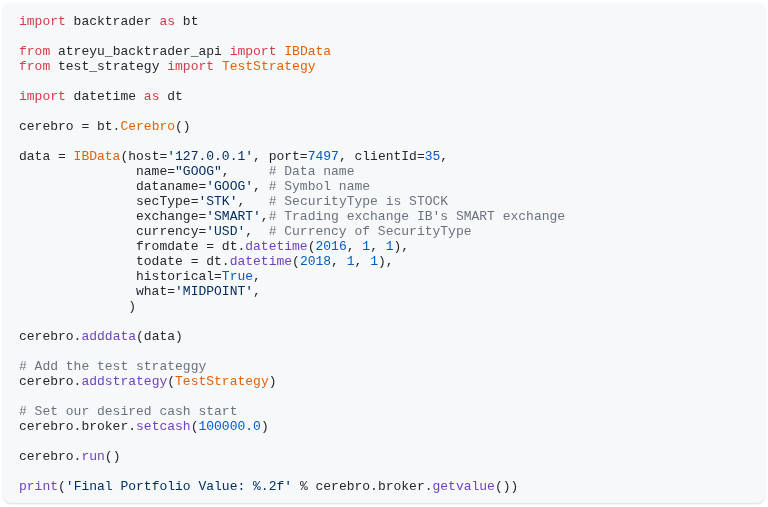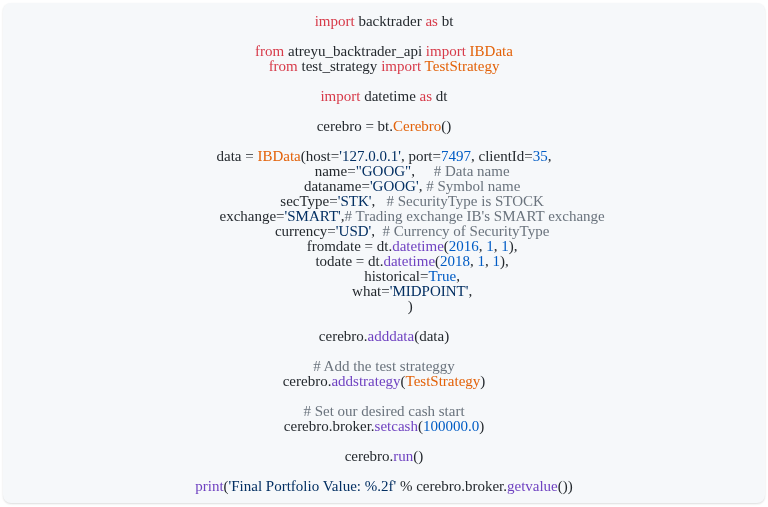--- a/index.html
+++ b/index.html
@@ -18,26 +18,25 @@
     right: 3px;
     bottom: 4px;
     background: #f6f8fa;
     border-radius: 8px;
     box-shadow: 0 1px 2px rgba(27, 31, 35, 0.15);
     overflow: hidden;
   }
   pre.code {
     margin: 0;
     padding: 11px 16px;
-    font-family: Liberation Serif, serif;
-    font-size: 15px;
+    font-family: Liberation Mono, monospace;
+    font-size: 13px;
     line-height: 15px;
     white-space: pre;
     color: #24292e;
-    text-align: center;
   }
   .line {
     min-height: 15px;
   }
 </style>
 </head>
 <body style="background: rgb(255, 255, 255);">
 
 <div class="code-card" id="code-card" style="background: rgb(246, 248, 250);">
   <pre class="code" id="code"><div class="line"><span style="color: rgb(215, 58, 73);">import</span><span style="color: rgb(36, 41, 46);"> backtrader </span><span style="color: rgb(215, 58, 73);">as</span><span style="color: rgb(36, 41, 46);"> bt</span></div><div class="line"></div><div class="line"><span style="color: rgb(215, 58, 73);">from</span><span style="color: rgb(36, 41, 46);"> atreyu_backtrader_api </span><span style="color: rgb(215, 58, 73);">import</span><span style="color: rgb(36, 41, 46);"> </span><span style="color: rgb(227, 98, 9);">IBData</span></div><div class="line"><span style="color: rgb(215, 58, 73);">from</span><span style="color: rgb(36, 41, 46);"> test_strategy </span><span style="color: rgb(215, 58, 73);">import</span><span style="color: rgb(36, 41, 46);"> </span><span style="color: rgb(227, 98, 9);">TestStrategy</span></div><div class="line"></div><div class="line"><span style="color: rgb(215, 58, 73);">import</span><span style="color: rgb(36, 41, 46);"> datetime </span><span style="color: rgb(215, 58, 73);">as</span><span style="color: rgb(36, 41, 46);"> dt</span></div><div class="line"></div><div class="line"><span style="color: rgb(36, 41, 46);">cerebro = bt.</span><span style="color: rgb(227, 98, 9);">Cerebro</span><span style="color: rgb(36, 41, 46);">()</span></div><div class="line"></div><div class="line"><span style="color: rgb(36, 41, 46);">data = </span><span style="color: rgb(227, 98, 9);">IBData</span><span style="color: rgb(36, 41, 46);">(host=</span><span style="color: rgb(3, 47, 98);">'127.0.0.1'</span><span style="color: rgb(36, 41, 46);">, port=</span><span style="color: rgb(0, 92, 197);">7497</span><span style="color: rgb(36, 41, 46);">, clientId=</span><span style="color: rgb(0, 92, 197);">35</span><span style="color: rgb(36, 41, 46);">,</span></div><div class="line"><span style="color: rgb(36, 41, 46);">               name=</span><span style="color: rgb(3, 47, 98);">"GOOG"</span><span style="color: rgb(36, 41, 46);">,     </span><span style="color: rgb(106, 115, 125);"># Data name</span></div><div class="line"><span style="color: rgb(36, 41, 46);">               dataname=</span><span style="color: rgb(3, 47, 98);">'GOOG'</span><span style="color: rgb(36, 41, 46);">, </span><span style="color: rgb(106, 115, 125);"># Symbol name</span></div><div class="line"><span style="color: rgb(36, 41, 46);">               secType=</span><span style="color: rgb(3, 47, 98);">'STK'</span><span style="color: rgb(36, 41, 46);">,   </span><span style="color: rgb(106, 115, 125);"># SecurityType is STOCK</span></div><div class="line"><span style="color: rgb(36, 41, 46);">               exchange=</span><span style="color: rgb(3, 47, 98);">'SMART'</span><span style="color: rgb(36, 41, 46);">,</span><span style="color: rgb(106, 115, 125);"># Trading exchange IB's SMART exchange</span></div><div class="line"><span style="color: rgb(36, 41, 46);">               currency=</span><span style="color: rgb(3, 47, 98);">'USD'</span><span style="color: rgb(36, 41, 46);">,  </span><span style="color: rgb(106, 115, 125);"># Currency of SecurityType</span></div><div class="line"><span style="color: rgb(36, 41, 46);">               fromdate = dt.</span><span style="color: rgb(111, 66, 193);">datetime</span><span style="color: rgb(36, 41, 46);">(</span><span style="color: rgb(0, 92, 197);">2016</span><span style="color: rgb(36, 41, 46);">, </span><span style="color: rgb(0, 92, 197);">1</span><span style="color: rgb(36, 41, 46);">, </span><span style="color: rgb(0, 92, 197);">1</span><span style="color: rgb(36, 41, 46);">),</span></div><div class="line"><span style="color: rgb(36, 41, 46);">               todate = dt.</span><span style="color: rgb(111, 66, 193);">datetime</span><span style="color: rgb(36, 41, 46);">(</span><span style="color: rgb(0, 92, 197);">2018</span><span style="color: rgb(36, 41, 46);">, </span><span style="color: rgb(0, 92, 197);">1</span><span style="color: rgb(36, 41, 46);">, </span><span style="color: rgb(0, 92, 197);">1</span><span style="color: rgb(36, 41, 46);">),</span></div><div class="line"><span style="color: rgb(36, 41, 46);">               historical=</span><span style="color: rgb(0, 92, 197);">True</span><span style="color: rgb(36, 41, 46);">,</span></div><div class="line"><span style="color: rgb(36, 41, 46);">               what=</span><span style="color: rgb(3, 47, 98);">'MIDPOINT'</span><span style="color: rgb(36, 41, 46);">,</span></div><div class="line"><span style="color: rgb(36, 41, 46);">              )</span></div><div class="line"></div><div class="line"><span style="color: rgb(36, 41, 46);">cerebro.</span><span style="color: rgb(111, 66, 193);">adddata</span><span style="color: rgb(36, 41, 46);">(data)</span></div><div class="line"></div><div class="line"><span style="color: rgb(106, 115, 125);"># Add the test strateggy</span></div><div class="line"><span style="color: rgb(36, 41, 46);">cerebro.</span><span style="color: rgb(111, 66, 193);">addstrategy</span><span style="color: rgb(36, 41, 46);">(</span><span style="color: rgb(227, 98, 9);">TestStrategy</span><span style="color: rgb(36, 41, 46);">)</span></div><div class="line"></div><div class="line"><span style="color: rgb(106, 115, 125);"># Set our desired cash start</span></div><div class="line"><span style="color: rgb(36, 41, 46);">cerebro.broker.</span><span style="color: rgb(111, 66, 193);">setcash</span><span style="color: rgb(36, 41, 46);">(</span><span style="color: rgb(0, 92, 197);">100000.0</span><span style="color: rgb(36, 41, 46);">)</span></div><div class="line"></div><div class="line"><span style="color: rgb(36, 41, 46);">cerebro.</span><span style="color: rgb(111, 66, 193);">run</span><span style="color: rgb(36, 41, 46);">()</span></div><div class="line"></div><div class="line"><span style="color: rgb(111, 66, 193);">print</span><span style="color: rgb(36, 41, 46);">(</span><span style="color: rgb(3, 47, 98);">'Final Portfolio Value: %.2f'</span><span style="color: rgb(36, 41, 46);"> % cerebro.broker.</span><span style="color: rgb(111, 66, 193);">getvalue</span><span style="color: rgb(36, 41, 46);">())</span></div></pre>

